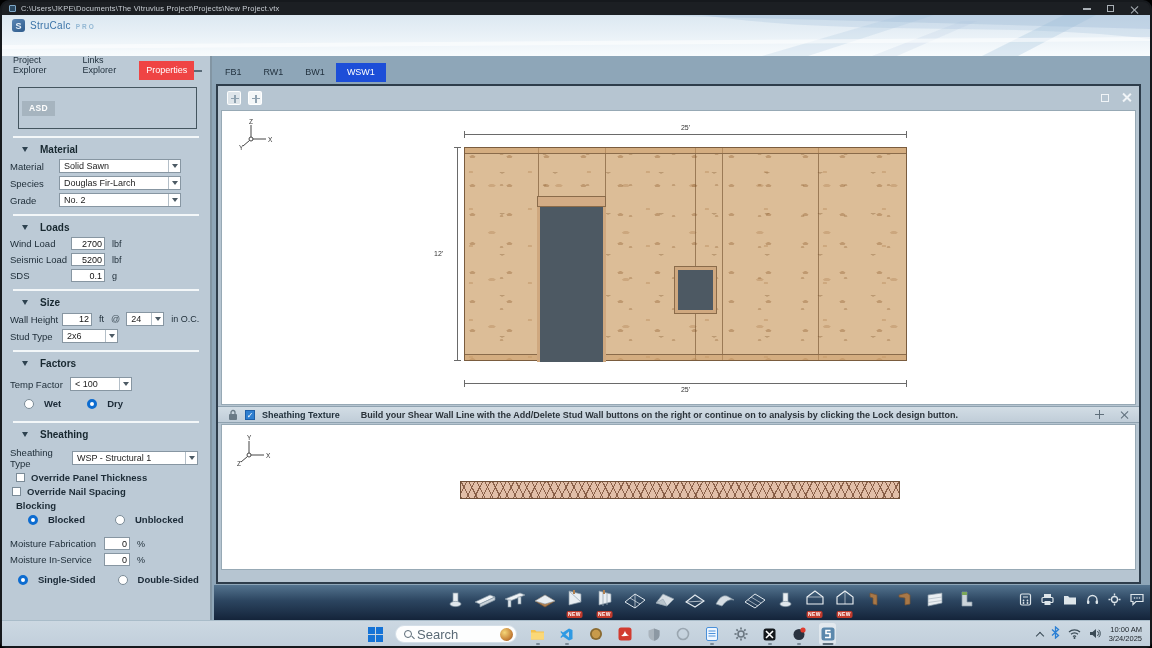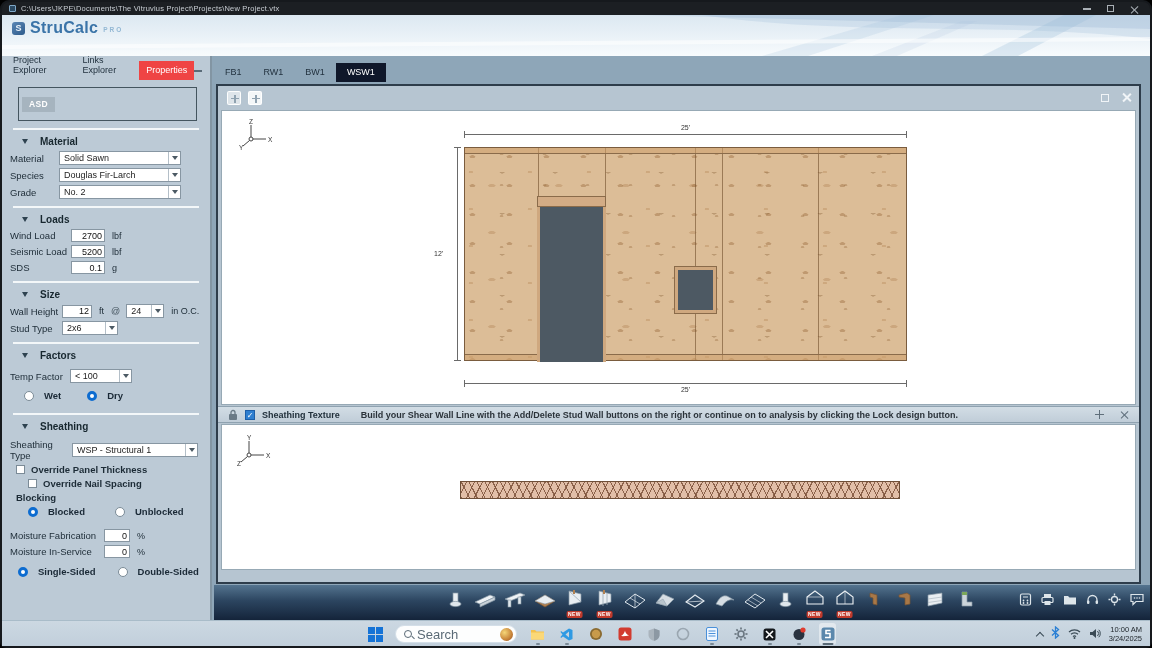--- a/index.html
+++ b/index.html
@@ -14,56 +14,56 @@
   .wc-max{width:7px;height:7px;border:1px solid #aab0b6}
   .wc-close{position:relative;width:8px;height:8px}
   .wc-close:before,.wc-close:after{content:"";position:absolute;left:3.5px;top:0;width:1.4px;height:10px;background:#aab0b6}
   .wc-close:before{transform:rotate(45deg)}.wc-close:after{transform:rotate(-45deg)}
 
   
   .band{position:absolute;left:2px;top:15px;width:1148px;height:41px;background:linear-gradient(180deg,#dce8f1 0%,#e9f1f7 50%,#f8fbfd 100%);overflow:hidden}
   .band svg.texture{position:absolute;left:0;top:0}
   .brandrow{position:absolute;left:10px;top:4px;display:flex;align-items:center;gap:5px}
   .logo{width:13px;height:13px;border-radius:3px;background:linear-gradient(145deg,#5b87b5,#2e5b8c);color:#eaf2f9;font-size:9px;font-weight:bold;display:flex;align-items:center;justify-content:center}
-  .brandname{font-size:16px;font-weight:bold;color:#3b74a8;letter-spacing:.3px}
+  .brandname{font-size:10px;font-weight:normal;color:#3b74a8;letter-spacing:.3px}
   .brandpro{font-size:6.5px;font-weight:bold;color:#93b8d4;letter-spacing:2px;margin-top:2px}
   .menubar{position:absolute;left:0;bottom:0;width:100%;height:20px;display:flex;align-items:center;padding:0 10px;background:linear-gradient(180deg,rgba(255,255,255,.35),rgba(248,251,253,.9));border-bottom:1px solid #a9bac6}
   .menuitem{font-size:9.5px;color:#1d2126;padding:3px 10px;cursor:default}
   .chev{width:7px;height:7px;border-right:1.6px solid #7d8d9b;border-bottom:1.6px solid #7d8d9b;transform:rotate(45deg);margin-left:auto;margin-right:8px;margin-top:-3px}
 
   
   .content{position:absolute;left:2px;top:56px;width:1148px;height:564px;background:#8ea6b8}
 
   
   .left-panel{position:absolute;left:0;top:0;width:210px;height:564px;background:#bccad6;border-right:2px solid #8295a3;font-size:9.5px;color:#1c2b36}
   .panel-tabs{display:flex;align-items:flex-end;height:24px;padding:0 4px 0 4px}
   .ptab{font-size:9px;padding:4px 7px 5px;color:#22323f}
   .ptab.active{background:#ef4444;color:#fff}
   .ptab-dash{margin-left:auto;width:9px;height:2px;background:#5a6b78;margin-bottom:8px;margin-right:4px}
-  .asd-box{margin:7px 13px 0 16px;height:34px;border:1.5px solid #44555f;display:flex;align-items:center;padding:6px 3px}
+  .asd-box{margin:7px 13px 0 16px;height:14px;border:1.5px solid #44555f;display:flex;align-items:center;padding:20px 3px}
   .asd-chip{background:#a6b4bf;color:#fdfdfd;font-size:8.5px;font-weight:bold;padding:2.5px 7px;letter-spacing:.3px}
   .sep{height:2px;background:#f3f7f9;margin:7px 11px 6px 11px}
   .sec-h{display:flex;align-items:center;gap:12px;margin:1px 0 4px 20px;font-size:10px;font-weight:bold;color:#17272f}
   .tri{width:0;height:0;border-left:3.5px solid transparent;border-right:3.5px solid transparent;border-top:5px solid #2e4250}
   .frow{display:flex;align-items:center;margin:3px 0 3px 8px}
   .frow .lbl{flex:0 0 auto}
   .dd{background:#fff;border:1px solid #8796a2;height:14px;display:flex;align-items:center;font-size:9px;color:#1d1d1d;padding-left:4px}
   .dd .arr{margin-left:auto;width:12px;height:100%;border-left:1px solid #b4bfc8;display:flex;align-items:center;justify-content:center}
   .dd .arr i{width:0;height:0;border:3px solid transparent;border-top:4px solid #4c5a64;margin-top:3px}
   input.num{width:34px;height:13px;border:1px solid #8796a2;font-size:9px;text-align:right;padding-right:2px;font-family:"Liberation Sans",sans-serif;background:#fff;color:#111}
   .unit{margin-left:7px;font-size:9px}
   .rad{width:10px;height:10px;border:1px solid #7b8b97;border-radius:50%;background:#fff;flex:0 0 auto}
   .rad.on{border:3.2px solid #0d6cd0}
   .radlbl{font-size:9.5px;font-weight:bold;margin-left:10px;color:#1a2936}
   .cb{width:9px;height:9px;border:1px solid #7b8b97;background:#fff;flex:0 0 auto;margin-right:6px}
 
   
   .doc-tabs{position:absolute;left:212px;top:5px;display:flex;align-items:flex-end;height:21px}
   .dtab{font-size:9px;color:#22323f;padding:4px 11px 5px}
-  .dtab.active{background:#0f172a;color:#fff}
+  .dtab.active{background:#1d4ed8;color:#fff}
 
   
   .inner-window{position:absolute;left:214px;top:28px;width:925px;height:500px;background:#b6c5d1;border:2px solid #2e3d4b}
   .iw-toolbar{position:relative;height:23px;display:flex;align-items:center;padding-left:9px;gap:7px}
   .iw-btn{width:14px;height:14px;background:rgba(255,255,255,.55);border:1px solid rgba(255,255,255,.9);border-radius:2px;position:relative}
   .iw-btn:before,.iw-btn:after{content:"";position:absolute;background:#8fa2b0}
   .iw-btn:before{left:3px;top:6px;width:8px;height:1.6px}
   .iw-btn:after{left:6.2px;top:3px;width:1.6px;height:8px}
   .iw-right{position:absolute;right:8px;top:0;height:23px;display:flex;gap:13px;align-items:center}
   .iw-max{width:8px;height:8px;border:1.4px solid #f0f4f7}
@@ -304,21 +304,21 @@
           <span>WSP - Structural 1</span>
           <span class="arr">
               <i></i>
             </span>
         </div>
       </div>
       <div class="frow" style="margin-left:14px">
         <span class="cb"></span>
         <span style="font-weight:bold">Override Panel Thickness</span>
       </div>
-      <div class="frow" style="margin-left:26px">
+      <div class="frow" style="margin-left:10px">
         <span class="cb"></span>
         <span style="font-weight:bold">Override Nail Spacing</span>
       </div>
       <div class="frow" style="margin-left:14px;font-weight:bold">
         <span>Blocking</span>
       </div>
       <div class="frow" style="margin-left:26px">
         <span class="rad on"></span>
         <span class="radlbl">Blocked</span>
         <span class="rad" style="margin-left:30px"></span>

